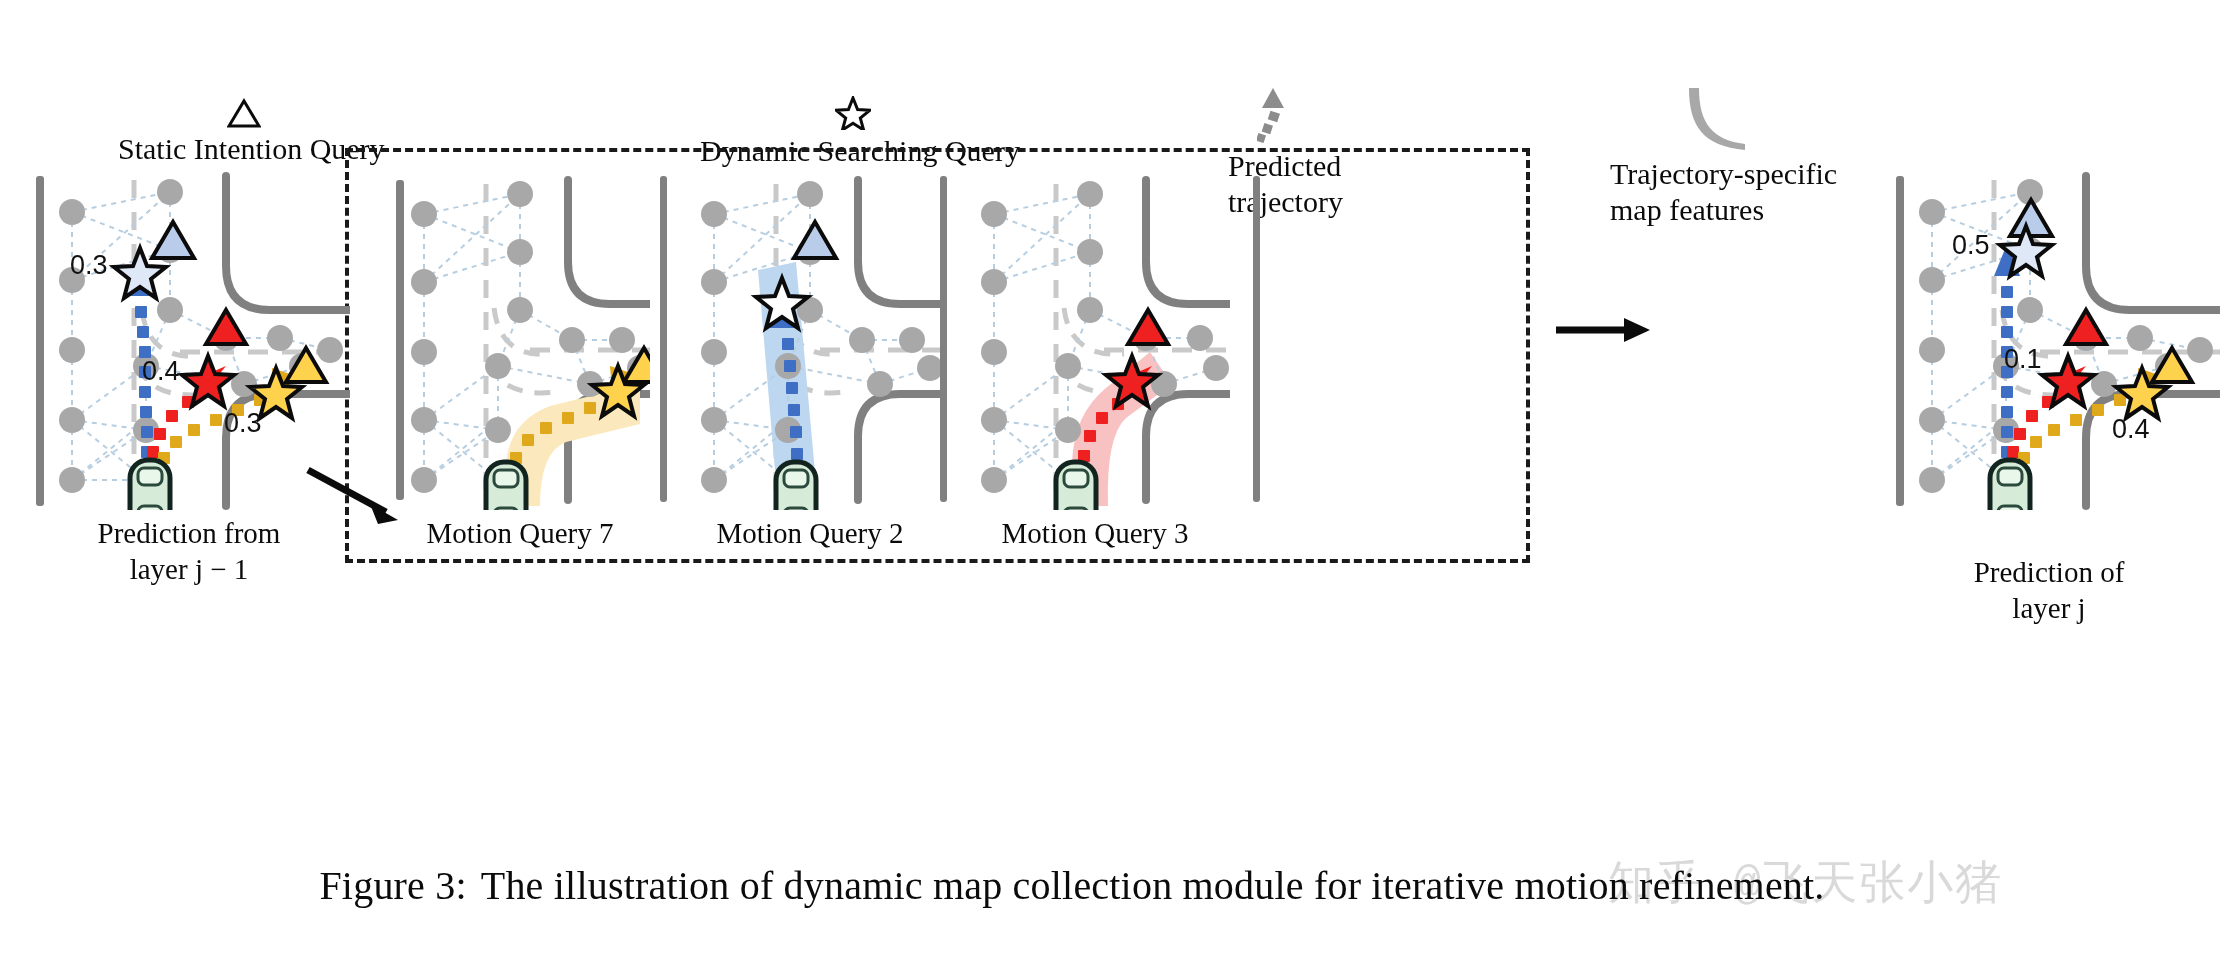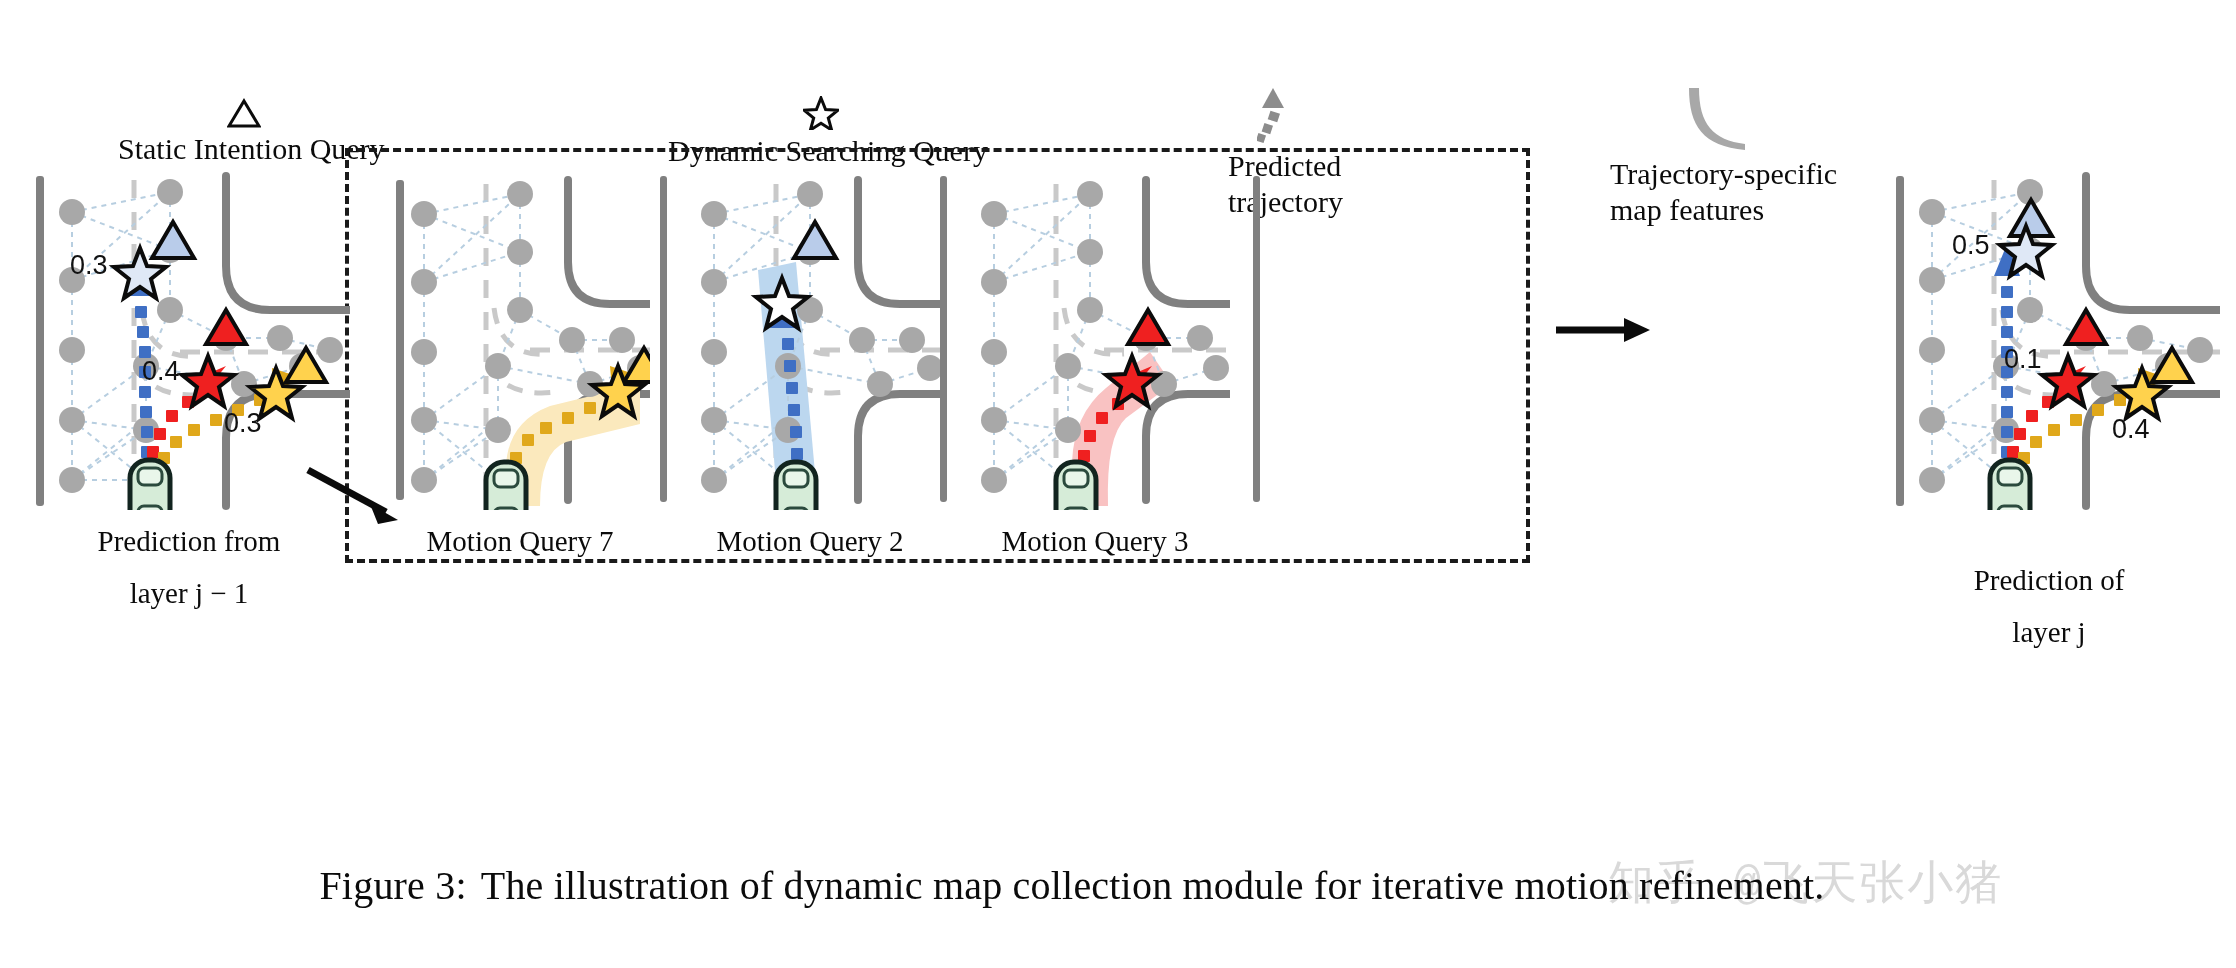--- a/index.html
+++ b/index.html
@@ -7,21 +7,21 @@
        font-family:"Liberation Serif","DejaVu Serif",serif;color:#0b0b0b;}
 
   
   #legend{position:absolute;left:0;top:82px;width:2236px;height:72px;}
   .leg-item{position:absolute;display:flex;align-items:center;flex-direction:column;}
   .leg-label{font-size:30px;line-height:34px;white-space:pre-line;}
   .leg-label.two{line-height:36px;}
 
   
   .panel{position:absolute;top:170px;width:300px;height:340px;}
-  .panel-caption{position:absolute;width:330px;text-align:center;font-size:29px;line-height:52px;}
+  .panel-caption{position:absolute;width:330px;text-align:center;font-size:29px;line-height:36px;}
 
   .dashbox{position:absolute;left:345px;top:148px;width:1185px;height:415px;
            border:4px dashed #1a1a1a;box-sizing:border-box;}
 
   
   .road-v{position:absolute;background:#808080;border-radius:3px;}
   .prob{position:absolute;font-family:"Liberation Sans","DejaVu Sans",sans-serif;
         font-size:27px;font-weight:400;color:#111;}
 
   .flow-arrow{position:absolute;}
@@ -41,21 +41,21 @@
 
   <div class="leg-item" style="left:118px;top:16px;">
     <span style="margin-right:14px;">
       <svg width="34" height="30">
           <polygon points="17,3 32,28 2,28" fill="#ffffff" stroke="#0b0b0b" stroke-width="3"></polygon>
         </svg>
     </span>
     <span class="leg-label">Static Intention Query</span>
   </div>
 
-  <div class="leg-item" style="left:668px;top:14px;">
+  <div class="leg-item" style="left:700px;top:14px;">
     <span style="margin-right:14px;">
       <svg width="36" height="34">
           <polygon points="18,2 22.6,13.6 35,14.2 25.3,22 28.6,34 18,27.2 7.4,34 10.7,22 1,14.2 13.4,13.6" fill="#ffffff" stroke="#0b0b0b" stroke-width="3"></polygon>
         </svg>
     </span>
     <span class="leg-label">Dynamic Searching Query</span>
   </div>
 
   <div class="leg-item" style="left:1228px;top:0px;">
     <span style="margin-right:16px;">

